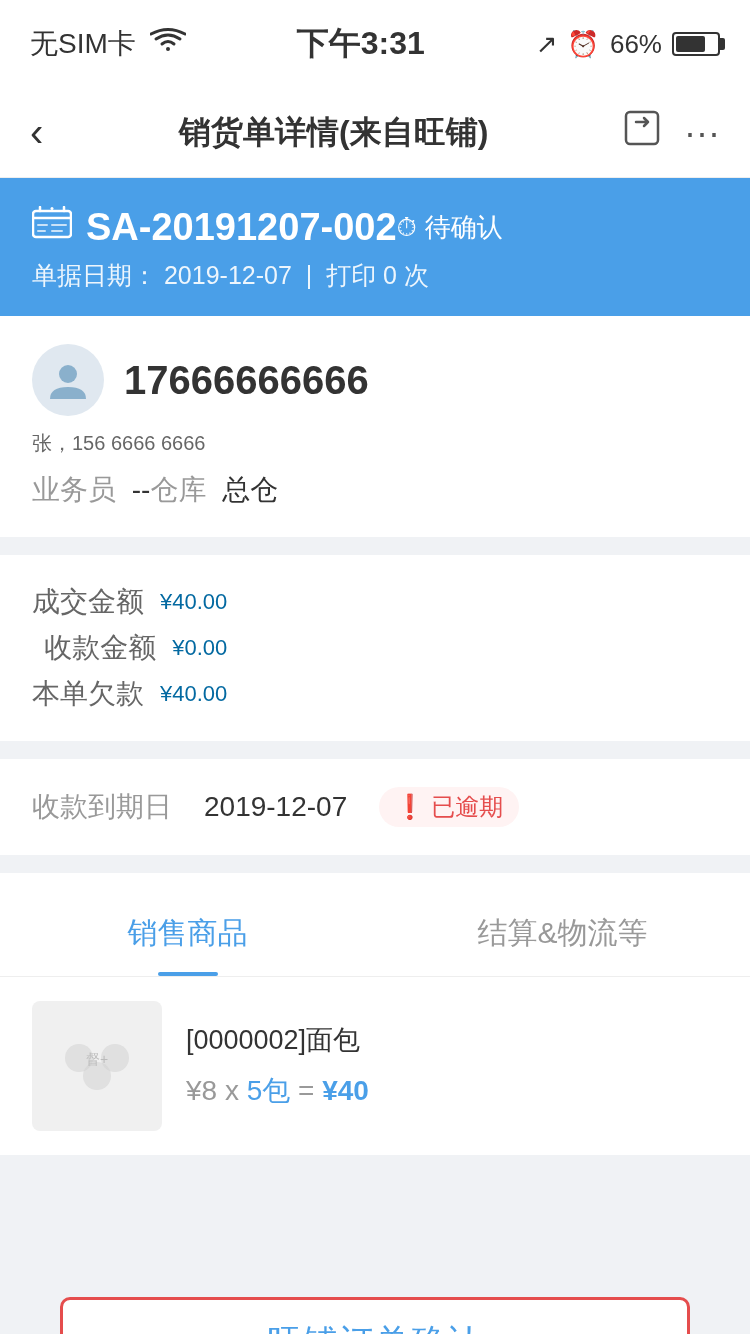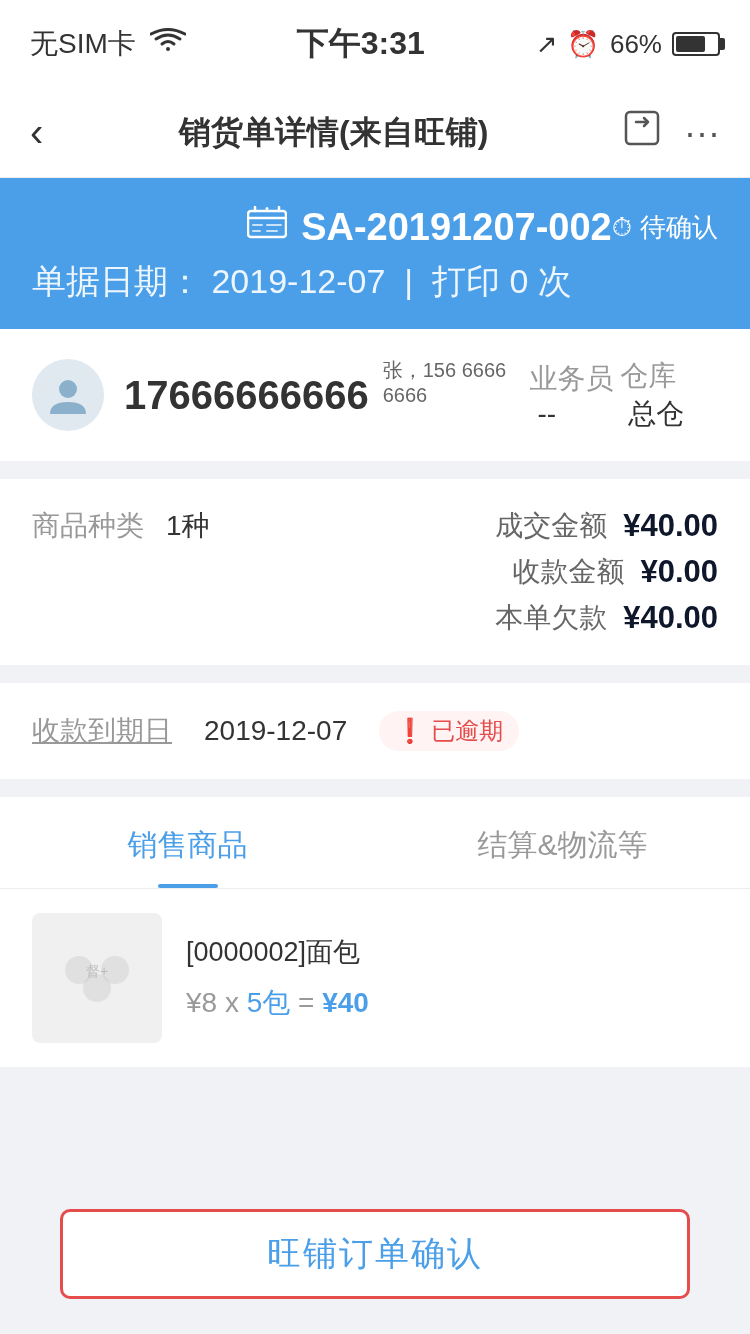--- a/index.html
+++ b/index.html
@@ -91,50 +91,50 @@
 
     
     .header-card {
       background: #4a9fe8;
       padding: 28px 32px 24px;
       margin-bottom: 0;
     }
     .header-card-top {
       display: flex;
       align-items: center;
-      justify-content: flex-end;
+      justify-content: flex-start;
       margin-bottom: 10px;
     }
     .order-id {
       font-size: 38px;
       font-weight: 700;
       color: #fff;
       display: flex;
       align-items: center;
       gap: 14px;
     }
     .status-badge {
       display: flex;
       align-items: center;
       gap: 8px;
       color: #fff;
       font-size: 26px;
     }
     .order-meta {
       color: rgba(255,255,255,0.9);
-      font-size: 34px;
+      font-size: 25px;
     }
 
     
     .customer-section {
       background: #fff;
       margin-bottom: 18px;
       padding: 28px 32px;
       display: flex;
-      flex-direction: row;
+      flex-direction: column;
       gap: 14px;
     }
     .customer-top {
       display: flex;
       align-items: center;
       gap: 20px;
     }
     .avatar {
       width: 72px;
       height: 72px;
@@ -191,34 +191,34 @@
       align-items: flex-end;
       gap: 8px;
     }
     .summary-item {
       display: flex;
       align-items: center;
       gap: 16px;
       font-size: 28px;
     }
     .amount-label { color: #666; }
-    .amount-value { color: #0f172a; font-size: 31px; font-weight: 700; }
+    .amount-value { color: #0369a1; font-size: 22px; font-weight: 400; }
 
     
     .due-section {
       background: #fff;
       margin-bottom: 18px;
       padding: 28px 32px;
       display: flex;
       align-items: center;
       gap: 16px;
       font-size: 28px;
       color: #666;
     }
-    .due-label { color: #999; text-decoration: underline; }
+    .due-label { color: #999; }
     .due-date { color: #333; margin: 0 16px; }
     .overdue-badge {
       background: #fff3f3;
       color: #e54d4d;
       border-radius: 24px;
       padding: 4px 16px;
       font-size: 24px;
       display: flex;
       align-items: center;
       gap: 6px;
@@ -229,21 +229,21 @@
       background: #fff;
       margin-bottom: 0;
     }
     .tabs-header {
       display: flex;
       border-bottom: 1px solid #eee;
     }
     .tab-item {
       flex: 1;
       text-align: center;
-      padding: 28px 0 22px;
+      padding: 40px 0 22px;
       font-size: 30px;
       color: #999;
       position: relative;
       cursor: pointer;
     }
     .tab-item.active {
       color: #4a9fe8;
     }
     .tab-item.active::after {
       content: '';
@@ -403,24 +403,20 @@
     </span>
     <span>
       <span class="info-label">仓库</span>
       <span class="info-value">总仓</span>
     </span>
   </div>
 </div>
 
 <div class="summary-section">
   <div class="summary-row">
-    <div class="summary-left">
-      <span class="summary-label">商品种类</span>
-      <span class="summary-count">1种</span>
-    </div>
     <div class="summary-right">
       <div class="summary-item">
         <span class="amount-label">成交金额</span>
         <span class="amount-value">¥40.00</span>
       </div>
       <div class="summary-item">
         <span class="amount-label">收款金额</span>
         <span class="amount-value">¥0.00</span>
       </div>
       <div class="summary-item">

